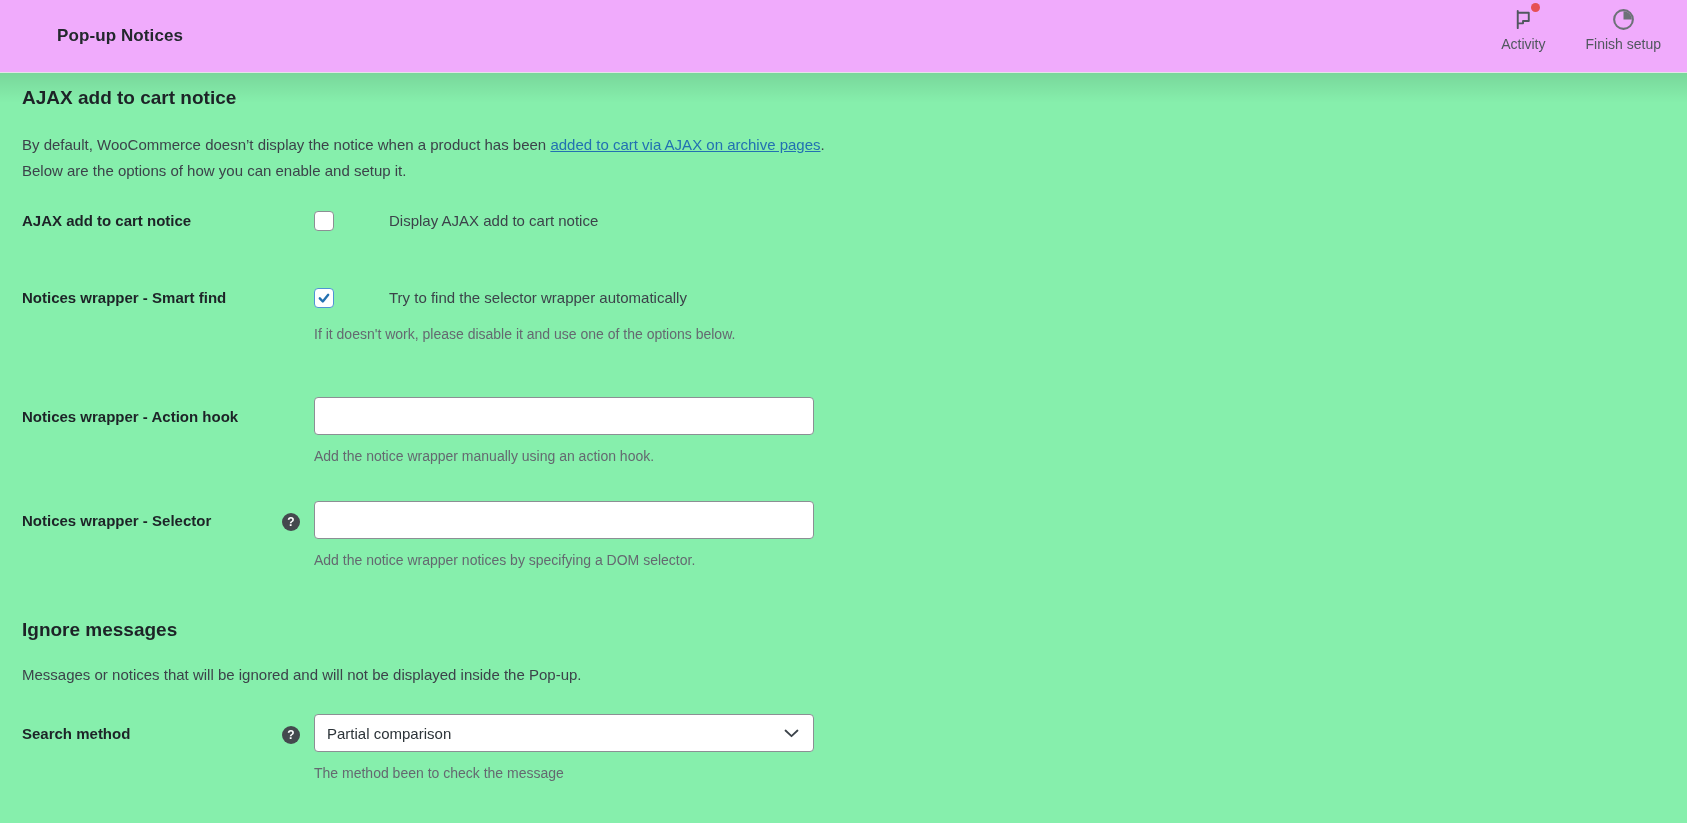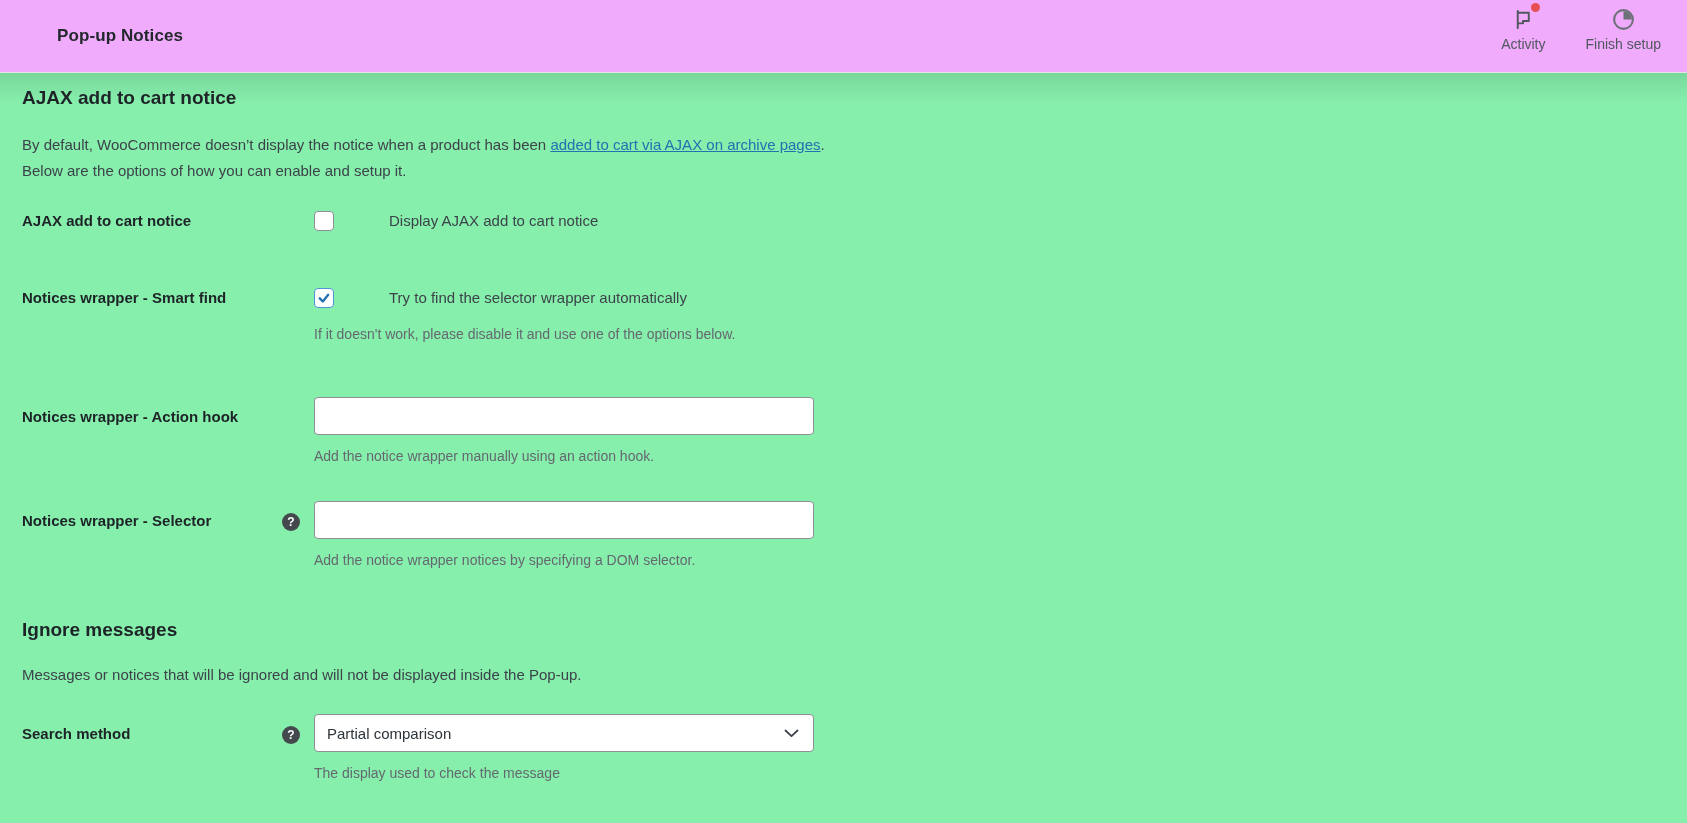--- a/index.html
+++ b/index.html
@@ -204,19 +204,19 @@
               <span>?</span>
             </span>
         </div>
         <div class="row-field">
           <div class="select">
             <span class="select-value">Partial comparison</span>
             <svg width="15" height="9" viewBox="0 0 15 9" fill="none">
               <path d="M1.5 1.5 L7.5 7.2 L13.5 1.5" stroke="#3c434a" stroke-width="1.8" stroke-linecap="round" stroke-linejoin="round"></path>
             </svg>
           </div>
-          <p class="field-help input-help">The display used to check the message</p>
+          <p class="field-help input-help">The method been to check the message</p>
         </div>
       </div>
 
     </div>
   </main>
 </div>
 
 </body></html>

